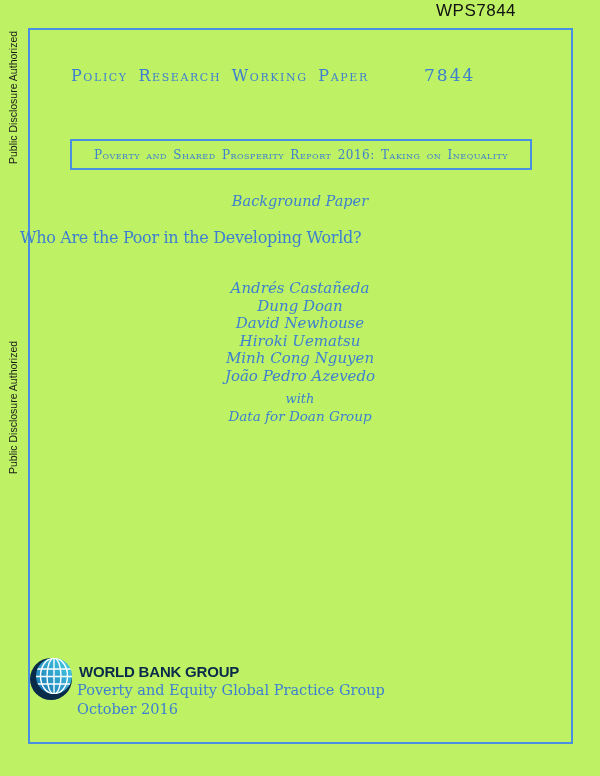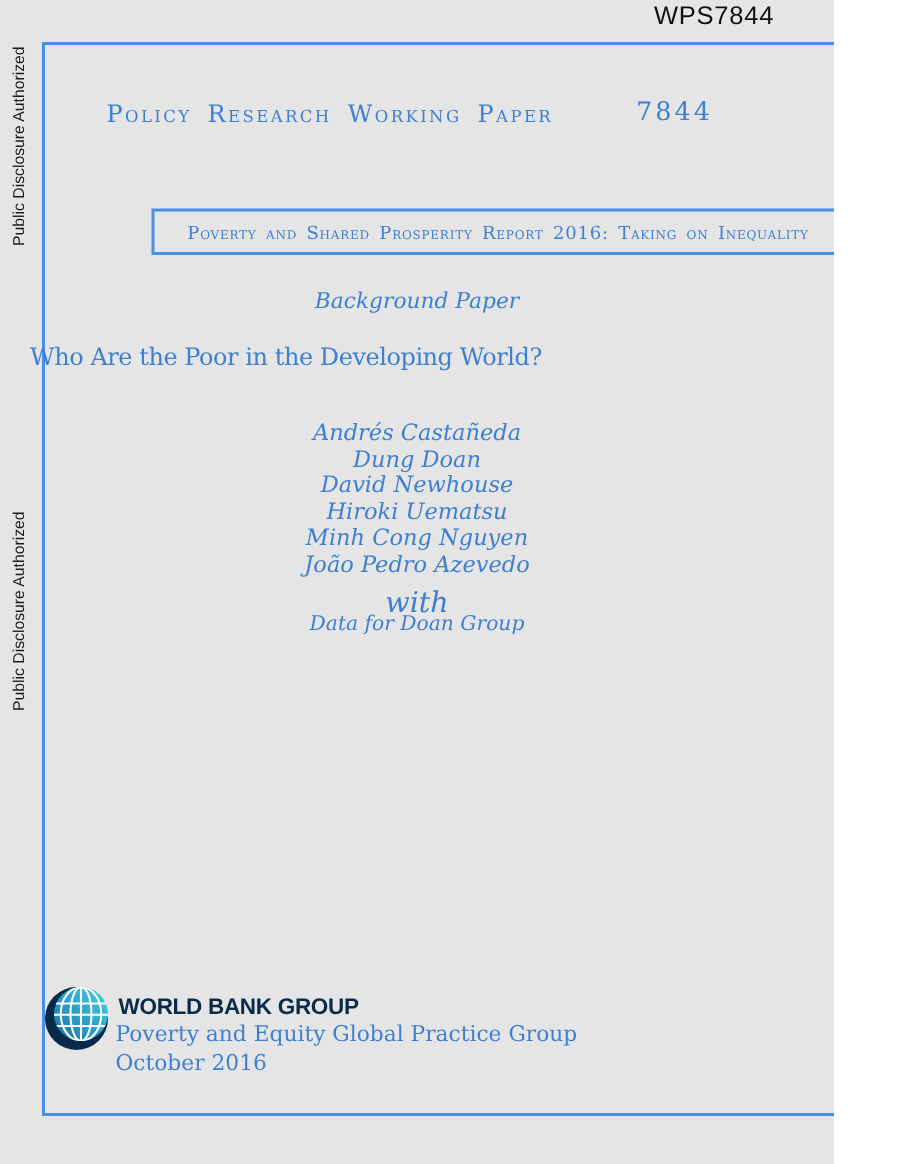--- a/index.html
+++ b/index.html
@@ -1,20 +1,20 @@
 <!DOCTYPE html>
 <html><head>
 <meta charset="utf-8">
 <style>
   * { margin: 0; padding: 0; box-sizing: border-box; }
   html, body { width: 600px; height: 776px; background: #ffffff; }
   .page {
     position: relative;
-    width: 556px; height: 776px;
-    background: #e5e5e5;
+    width: 600px; height: 776px;
+    background: #bef264;
     overflow: hidden;
     font-family: "DejaVu Serif", serif;
   }
 
   
   .wps {
     position: absolute; left: 436px; top: 1px;
     font-family: "Liberation Sans", sans-serif;
     font-size: 17px; color: #111111; letter-spacing: 0.5px;
   }
@@ -53,21 +53,20 @@
   
   .banner {
     position: absolute; left: 70px; top: 139px;
     width: 462px; height: 31px;
     border: 2px solid #4a90e2;
     display: flex; align-items: center; justify-content: center;
     font-variant: small-caps;
     font-size: 12px; color: #3d7fd0;
     letter-spacing: 0.5px; word-spacing: 2px;
     white-space: nowrap;
-    margin-left: 31px;
   }
 
   .subtitle {
     position: absolute; left: 0; right: 0; top: 193px;
     text-align: center;
     font-style: italic; font-size: 14.5px; color: #3d7fd0;
   }
 
   .title {
     position: absolute; left: 0; right: 0; top: 228px;
@@ -80,21 +79,21 @@
 
   .authors {
     position: absolute; left: 0; right: 0; top: 280px;
     text-align: center;
     font-style: italic; font-size: 15px; color: #3d7fd0;
     line-height: 17.6px;
   }
   .with-label {
     position: absolute; left: 0; right: 0; top: 391px;
     text-align: center;
-    font-style: italic; font-size: 19px; color: #3d7fd0;
+    font-style: italic; font-size: 13px; color: #3d7fd0;
   }
   .group {
     position: absolute; left: 0; right: 0; top: 408px;
     text-align: center;
     font-style: italic; font-size: 13.5px; color: #3d7fd0;
   }
 
   
   .globe { position: absolute; left: 30px; top: 656px; }
   .org {

